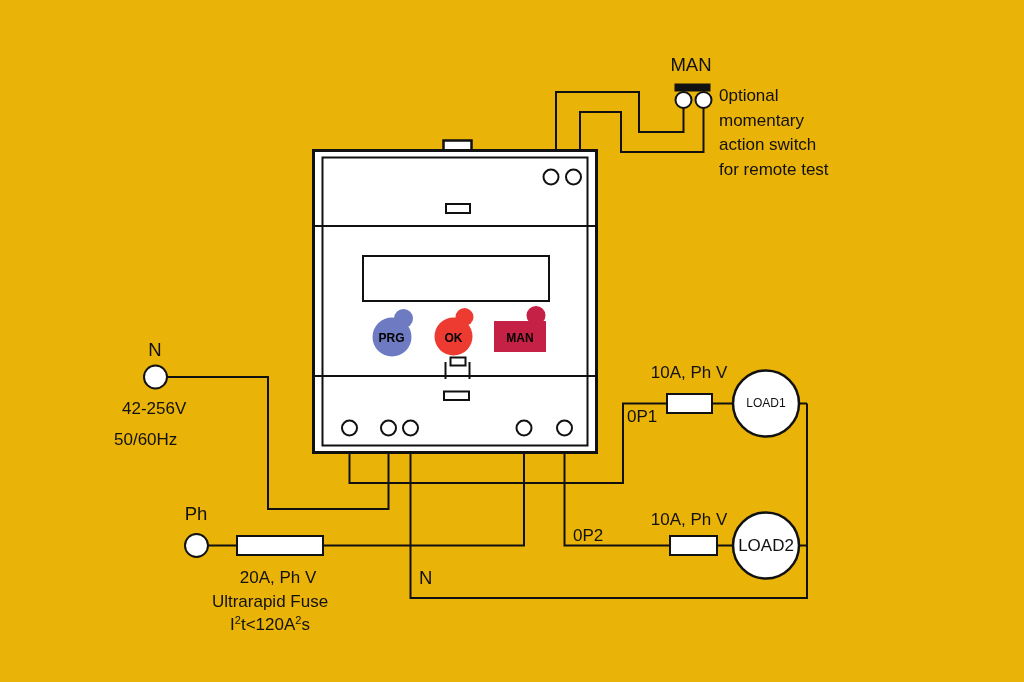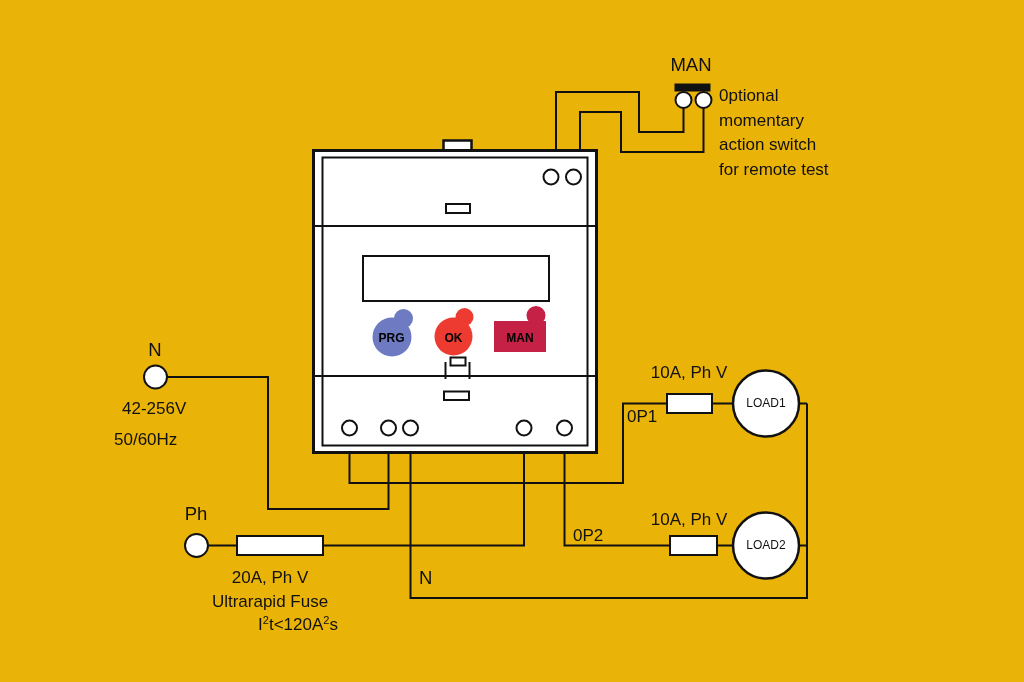--- a/index.html
+++ b/index.html
@@ -100,31 +100,31 @@
     <div>momentary</div>
     <div>action switch</div>
     <div>for remote test</div>
   </div>
 
   <div class="lbl big ctr" style="left:155px;top:339px;">N</div>
   <div class="lbl" style="left:122px;top:399px;">42-256V</div>
   <div class="lbl" style="left:114px;top:422px;margin-top:8px;">50/60Hz</div>
 
   <div class="lbl big ctr" style="left:196px;top:503px;text-align:right;">Ph</div>
-  <div class="lbl ctr" style="left:270px;top:568px;">20A, Ph V</div>
+  <div class="lbl ctr" style="left:278px;top:568px;">20A, Ph V</div>
   <div class="lbl ctr" style="left:270px;top:592px;">Ultrarapid Fuse</div>
-  <div class="lbl ctr" style="left:270px;top:615px;margin-left:28px;"><span>I</span><sup class="s2">2</sup><span>t&lt;120A</span><sup class="s2">2</sup><span>s</span></div>
+  <div class="lbl ctr" style="left:270px;top:615px;"><span>I</span><sup class="s2">2</sup><span>t&lt;120A</span><sup class="s2">2</sup><span>s</span></div>
 
   <div class="lbl" style="left:627px;top:407px;">0P1</div>
   <div class="lbl ctr" style="left:689px;top:363px;">10A, Ph V</div>
   <div class="lbl mid" style="left:766px;top:404px;font-size:12px;">LOAD1</div>
 
   <div class="lbl" style="left:573px;top:526px;">0P2</div>
   <div class="lbl ctr" style="left:689px;top:510px;">10A, Ph V</div>
-  <div class="lbl mid" style="left:766px;top:546px;font-size:12px;">LOAD2</div>
+  <div class="lbl mid" style="left:766px;top:546px;font-size:17px;">LOAD2</div>
 
   <div class="lbl big" style="left:419px;top:567px;">N</div>
 
   <div class="btn-lbl" style="left:391.5px;top:338px;">PRG</div>
   <div class="btn-lbl" style="left:453.5px;top:338px;">OK</div>
   <div class="btn-lbl" style="left:520px;top:338px;">MAN</div>
 
 </div>
 
 </body></html>

